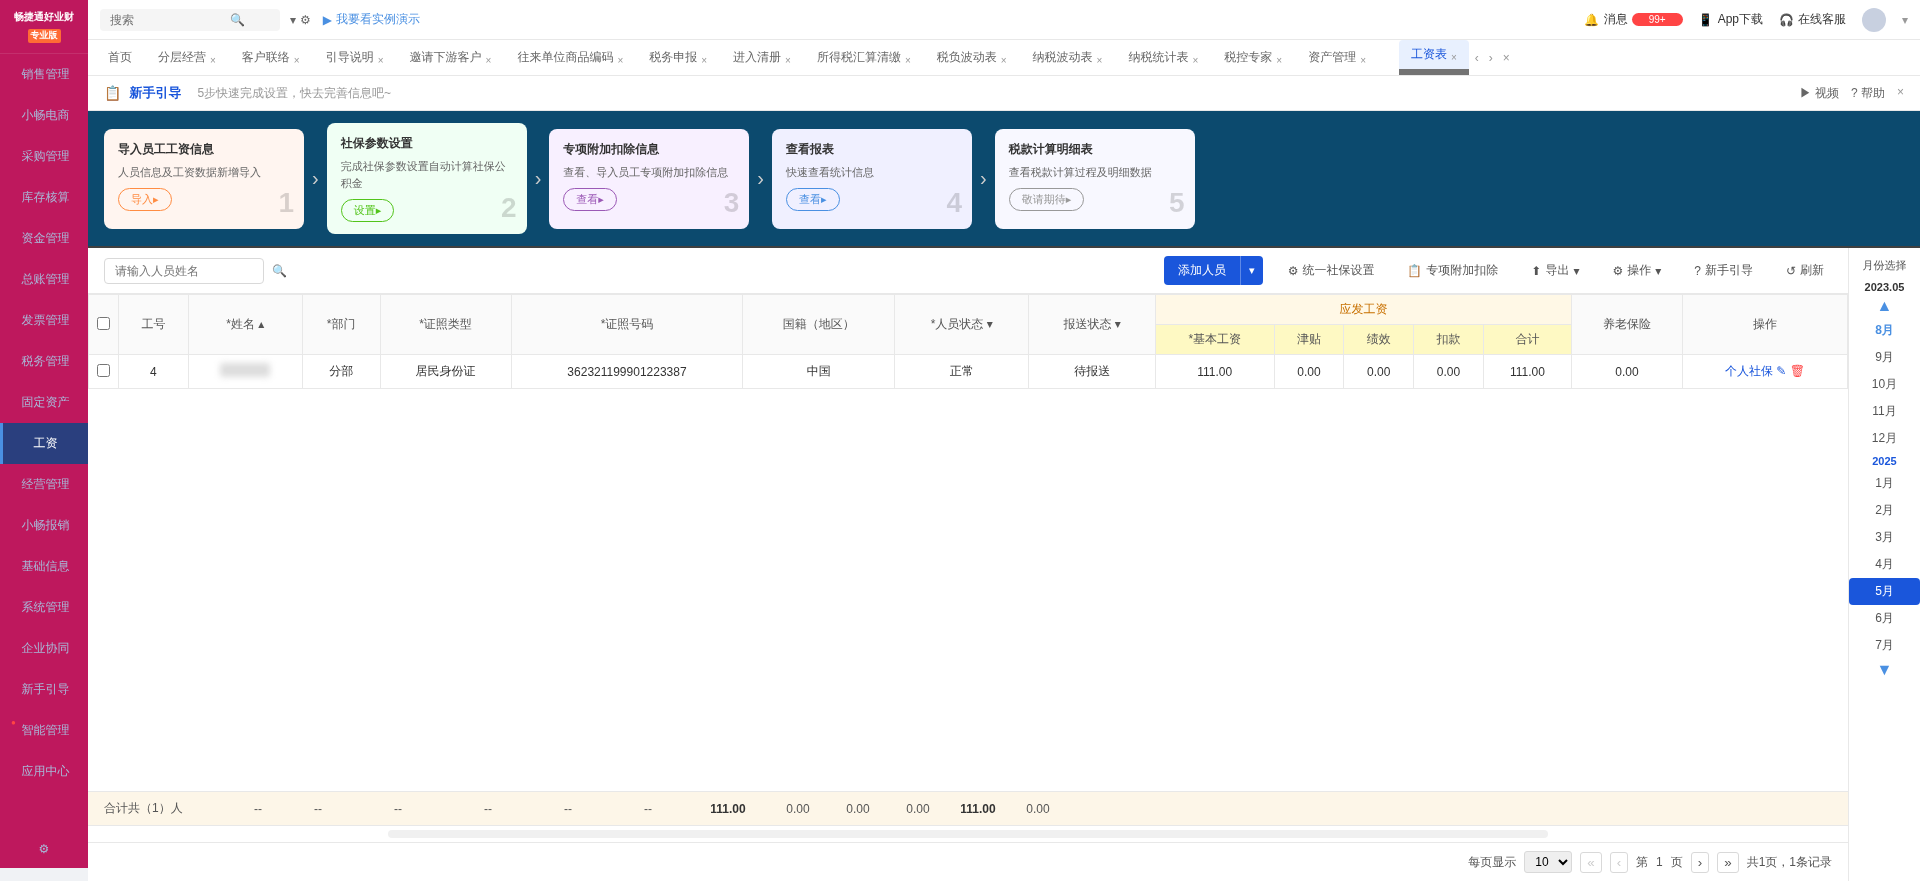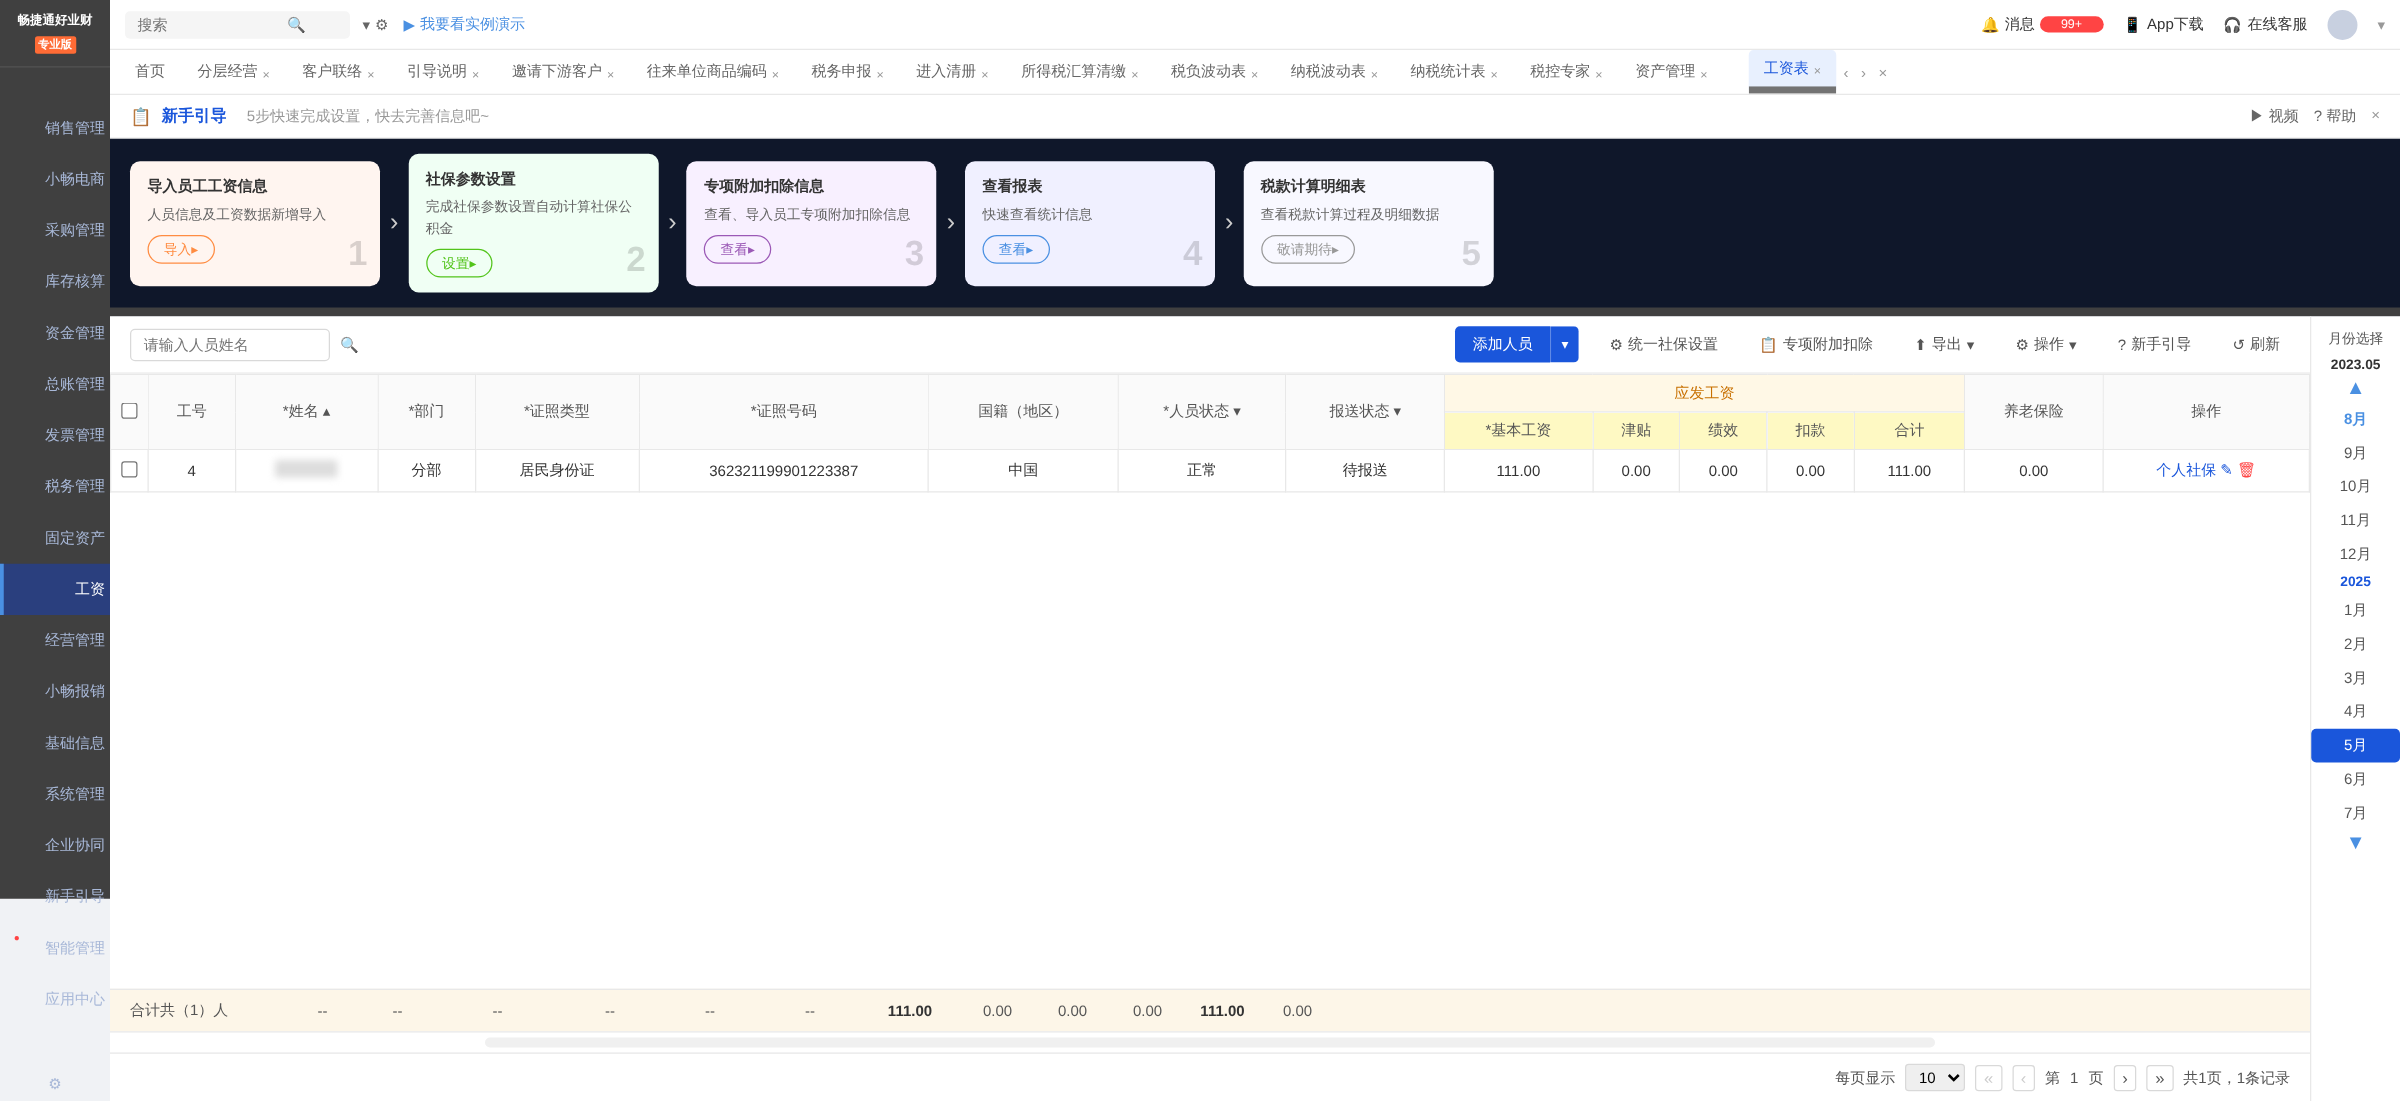--- a/index.html
+++ b/index.html
@@ -1,23 +1,23 @@
 <!DOCTYPE html>
 <html><head>
   <meta charset="utf-8">
   <style>
     * { margin: 0; padding: 0; box-sizing: border-box; }
     body { font-family: 'Microsoft YaHei', Arial, sans-serif; font-size: 12px; background: #f0f2f5; display: flex; width: 1920px; height: 881px; overflow: hidden; }
 
     
-    .sidebar { width: 88px; background: #404040; display: flex; flex-direction: column; height: 719px; flex-shrink: 0; gap: 28px; }
+    .sidebar { width: 88px; background: #be185d; display: flex; flex-direction: column; height: 868px; flex-shrink: 0; }
     .sidebar-logo { padding: 10px 8px; border-bottom: 1px solid rgba(255,255,255,0.1); text-align: center; }
     .sidebar-logo-text { color: #fff; font-size: 11px; font-weight: bold; line-height: 1.3; }
     .sidebar-badge { background: #ff6b35; color: #fff; font-size: 9px; border-radius: 2px; padding: 1px 3px; display: inline-block; margin-top: 2px; }
-    .sidebar-item { color: #a8b8d8; font-size: 12px; padding: 12px 4px; text-align: right; cursor: pointer; border-left: 3px solid transparent; }
+    .sidebar-item { color: #a8b8d8; font-size: 12px; padding: 12px 4px; text-align: center; cursor: pointer; border-left: 3px solid transparent; }
     .sidebar-item.active { background: #2a3f7e; color: #fff; border-left: 3px solid #4a90e2; }
     .sidebar-item.has-dot { position: relative; }
     .sidebar-item.has-dot::before { content: '●'; color: #ff4444; font-size: 8px; position: absolute; top: 8px; left: 8px; }
     .sidebar-gear { margin-top: auto; padding: 12px 4px; text-align: center; color: #a8b8d8; cursor: pointer; }
 
     
     .main { flex: 1; display: flex; flex-direction: column; height: 881px; overflow: hidden; }
 
     
     .topbar { background: #fff; height: 40px; display: flex; align-items: center; padding: 0 12px; border-bottom: 1px solid #e8e8e8; flex-shrink: 0; }
@@ -42,21 +42,21 @@
     
     .content { flex: 1; display: flex; flex-direction: column; overflow: hidden; background: #f5f6fa; }
 
     
     .guide-bar { background: #fff; padding: 8px 16px; display: flex; align-items: center; gap: 8px; border-bottom: 1px solid #e8e8e8; flex-shrink: 0; }
     .guide-title { color: #1a56db; font-size: 13px; font-weight: bold; }
     .guide-right { margin-left: auto; display: flex; gap: 12px; color: #666; font-size: 12px; cursor: pointer; }
     .guide-close { color: #999; cursor: pointer; }
 
     
-    .steps { background: #0f172a; padding: 12px 16px; display: flex; align-items: center; gap: 0; flex-shrink: 0; border-bottom: 7px solid #404040; }
+    .steps { background: #0c4a6e; padding: 12px 16px; display: flex; align-items: center; gap: 0; flex-shrink: 0; border-bottom: 2px solid #404040; }
     .step-card { background: #fff5f0; border-radius: 8px; padding: 12px 14px; width: 200px; min-height: 100px; position: relative; flex-shrink: 0; }
     .step-card.green { background: #f0fff4; }
     .step-card.purple { background: #f8f0ff; }
     .step-card.lavender { background: #f0f0ff; }
     .step-card.light { background: #f8f8ff; }
     .step-number { position: absolute; bottom: 10px; right: 10px; font-size: 28px; font-weight: bold; opacity: 0.15; }
     .step-title { font-size: 12px; font-weight: bold; color: #333; margin-bottom: 6px; }
     .step-desc { font-size: 11px; color: #666; line-height: 1.5; }
     .step-btn { display: inline-block; margin-top: 8px; padding: 3px 12px; border: 1px solid #ff8c42; border-radius: 12px; color: #ff8c42; font-size: 11px; cursor: pointer; }
     .step-btn.green { border-color: #52c41a; color: #52c41a; }

